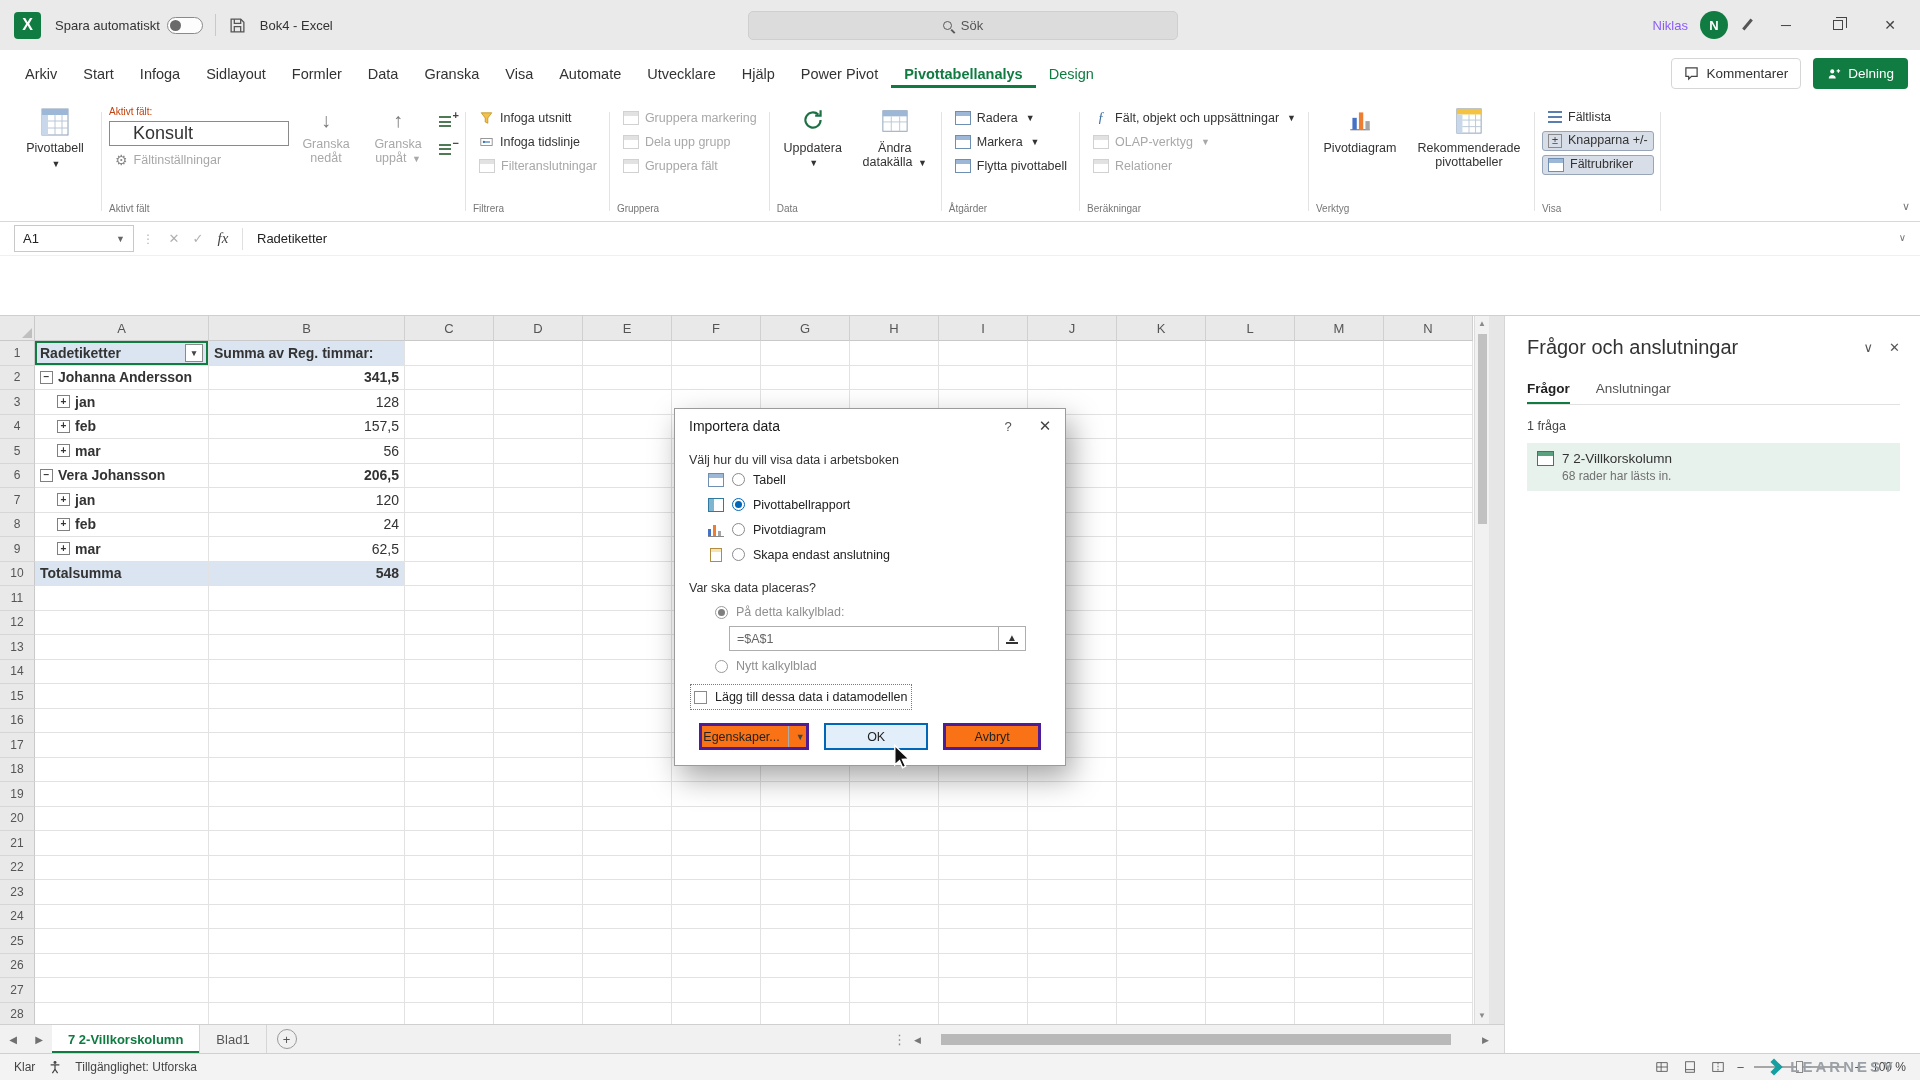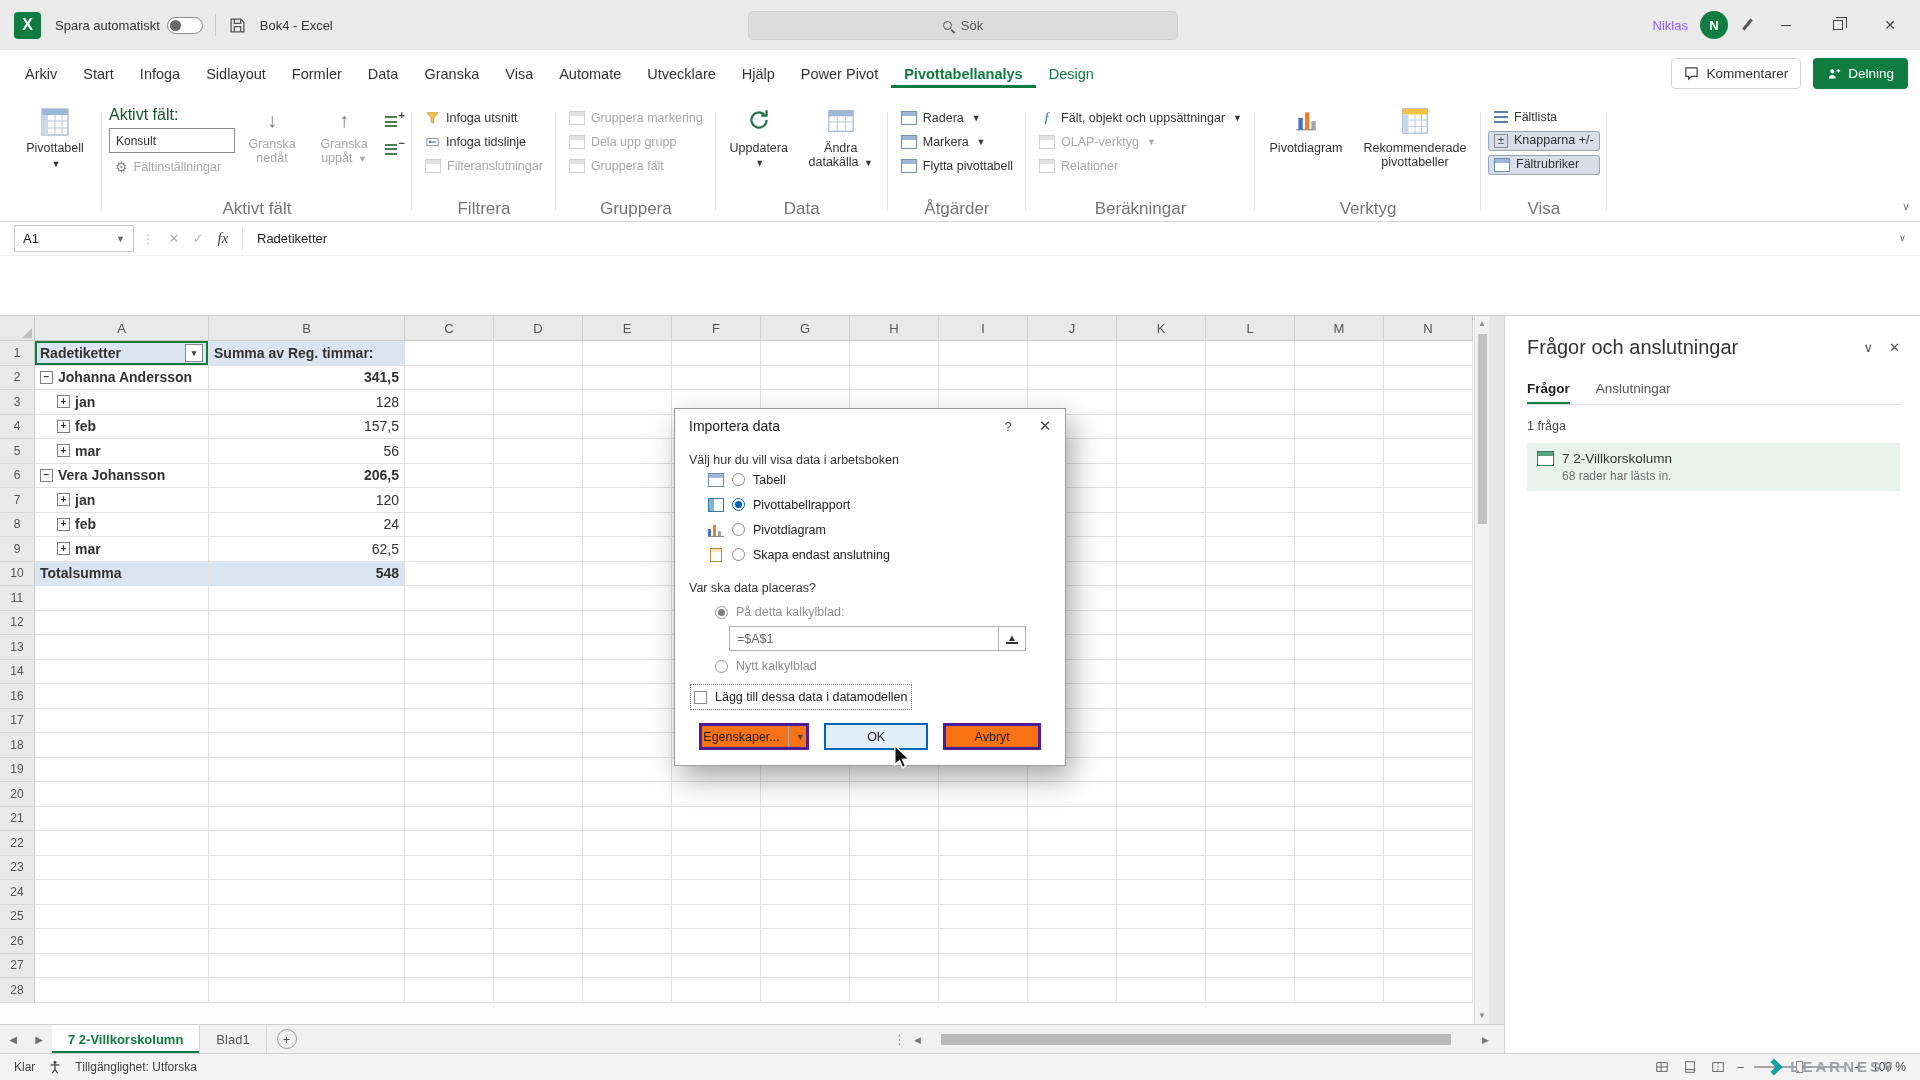--- a/index.html
+++ b/index.html
@@ -35,37 +35,37 @@
   .rtab.active{color:#0f7b41;font-weight:bold;box-shadow:inset 0 -3px 0 #0f7b41}
   .rt-right{position:absolute;right:12px;top:8px;display:flex;gap:12px;align-items:center}
   .comments-btn{height:31px;display:flex;align-items:center;gap:7px;padding:0 12px;border:1px solid #d6d6d6;border-radius:4px;font-size:13.5px;color:#333;background:#fff}
   .share-btn{height:31px;display:flex;align-items:center;gap:7px;padding:0 14px;border-radius:4px;background:#107C41;color:#fff;font-size:13.5px}
 
   
   .ribbon{height:124px;background:#fff;border-bottom:1px solid #d8d8d8;display:flex;padding:4px 4px 0 8px;position:relative;flex:0 0 auto}
   .rgroup{display:flex;flex-direction:column;padding:0 7px;position:relative}
   .rgroup::after{content:'';position:absolute;right:0;top:10px;bottom:10px;width:1px;background:#e3e3e3}
   .rgroup-body{flex:1;display:flex;gap:6px;align-items:flex-start}
-  .rgroup-label{height:21px;font-size:17px;color:#767676;text-align:center;line-height:18px}
+  .rgroup-label{height:21px;font-size:10px;color:#767676;text-align:left;line-height:18px}
   .big-btn{width:80px;display:flex;flex-direction:column;align-items:center;padding-top:5px;gap:4px;font-size:12.5px;color:#333;text-align:center;line-height:1.15;border-radius:3px}
   .big-btn.disabled{color:#a8a8a8}
   .big-btn .bicon{width:30px;height:30px;flex:0 0 auto}
   .small-stack{display:flex;flex-direction:column;gap:4px;padding-top:6px}
   .sbtn{display:flex;align-items:center;gap:6px;font-size:12.5px;color:#333;padding:3px 6px;border-radius:3px;white-space:nowrap;line-height:1}
   .sbtn.disabled{color:#a8a8a8}
   .sbtn.disabled .ticon,.sbtn.disabled .lines-icon,.sbtn.disabled .pm-icon,.sbtn.disabled svg{opacity:.45}
   .sbtn.toggled{background:#d8dee8;border:1px solid #97a5b8;padding:2px 5px}
   .chev{font-size:9px;margin-left:2px;color:inherit}
   .ticon{width:16px;height:14px;border:1px solid #6f8fb2;background:linear-gradient(#9db8d6 0 4px,#fff 4px);flex:0 0 auto}
   .ticon.gray{border-color:#9a9a9a;background:linear-gradient(#c0c0c0 0 4px,#fff 4px)}
   .lines-icon{width:14px;height:12px;background:repeating-linear-gradient(#5a7fae 0 2px,transparent 2px 5px);flex:0 0 auto}
   .pm-icon{width:14px;height:14px;border:1px solid #8a8a8a;font-size:11px;display:flex;align-items:center;justify-content:center;color:#444;flex:0 0 auto}
   .af-col{display:flex;flex-direction:column;gap:4px;padding-top:4px}
-  .af-label{font-size:16px;color:#14532d}
-  .af-input{width:126px;height:25px;border:1px solid #8a8a8a;background:#fff;font-size:12px;display:flex;align-items:center;padding:0 6px}
+  .af-label{font-size:10px;color:#c2410c}
+  .af-input{width:180px;height:25px;border:1px solid #8a8a8a;background:#fff;font-size:18px;display:flex;align-items:center;padding:0 23px}
   .mini-col{display:flex;flex-direction:column;gap:10px;padding-top:10px}
   .mini-btn{width:20px;height:18px;position:relative;display:flex;align-items:center;justify-content:flex-start}
   .mini-btn .mlines{width:12px;height:11px;background:repeating-linear-gradient(#4e7a55 0 2px,transparent 2px 4.5px)}
   .mini-btn .pm{position:absolute;right:0;top:-3px;font-size:11px;font-weight:bold;color:#444}
   .gear{font-size:14px;color:#8a8a8a}
   .arrow-glyph{font-size:20px;line-height:26px;color:#7a7a7a}
   .fsymbol{font-style:italic;font-family:"Liberation Serif",serif;font-size:14px;color:#3a6ea5;width:16px;text-align:center;flex:0 0 auto}
   .ribbon-collapse{position:absolute;right:10px;bottom:8px;font-size:11px;color:#777}
 
   
@@ -774,20 +774,37 @@
               <div class="cell w-std"></div>
               <div class="cell w-std"></div>
               <div class="cell w-std"></div>
               <div class="cell w-std"></div>
               <div class="cell w-std"></div>
               <div class="cell w-std"></div>
               <div class="cell w-std"></div>
               <div class="cell w-std"></div>
             </div>
             <div class="grow">
+              <div class="row-h">15</div>
+              <div class="cell w-a"></div>
+              <div class="cell w-b"></div>
+              <div class="cell w-std"></div>
+              <div class="cell w-std"></div>
+              <div class="cell w-std"></div>
+              <div class="cell w-std"></div>
+              <div class="cell w-std"></div>
+              <div class="cell w-std"></div>
+              <div class="cell w-std"></div>
+              <div class="cell w-std"></div>
+              <div class="cell w-std"></div>
+              <div class="cell w-std"></div>
+              <div class="cell w-std"></div>
+              <div class="cell w-std"></div>
+            </div>
+            <div class="grow">
               <div class="row-h">16</div>
               <div class="cell w-a"></div>
               <div class="cell w-b"></div>
               <div class="cell w-std"></div>
               <div class="cell w-std"></div>
               <div class="cell w-std"></div>
               <div class="cell w-std"></div>
               <div class="cell w-std"></div>
               <div class="cell w-std"></div>
               <div class="cell w-std"></div>

